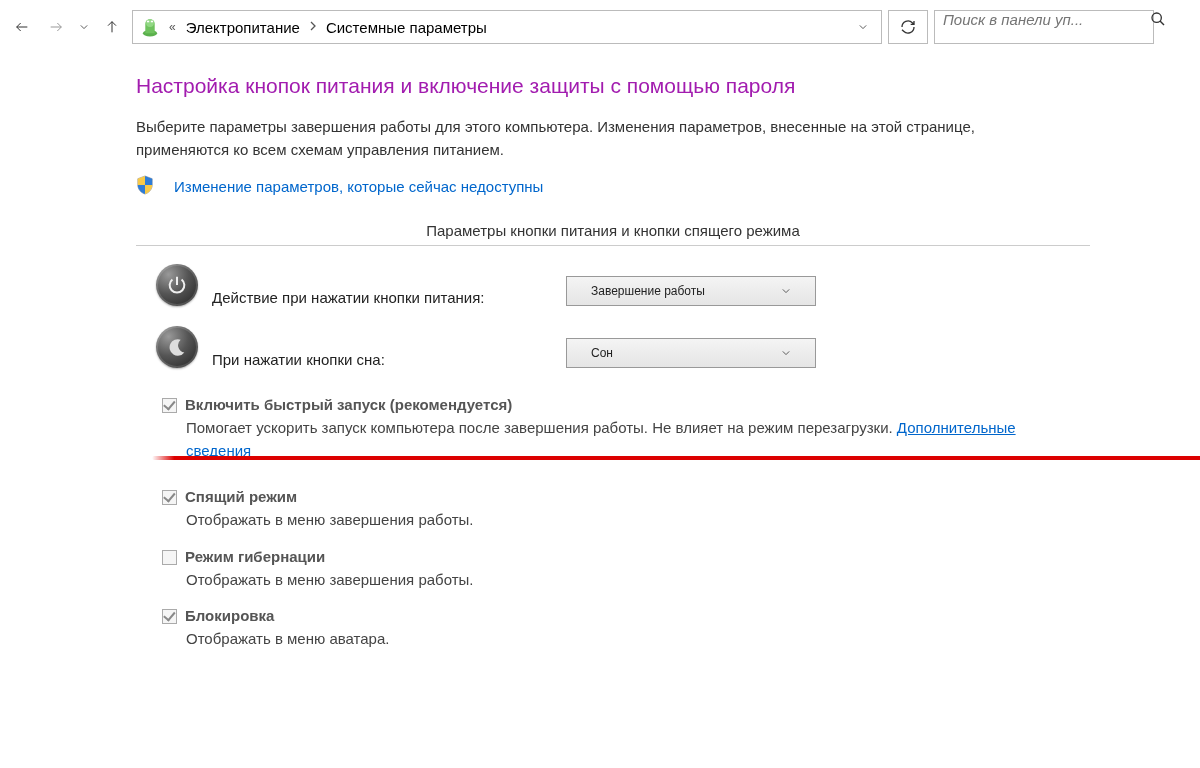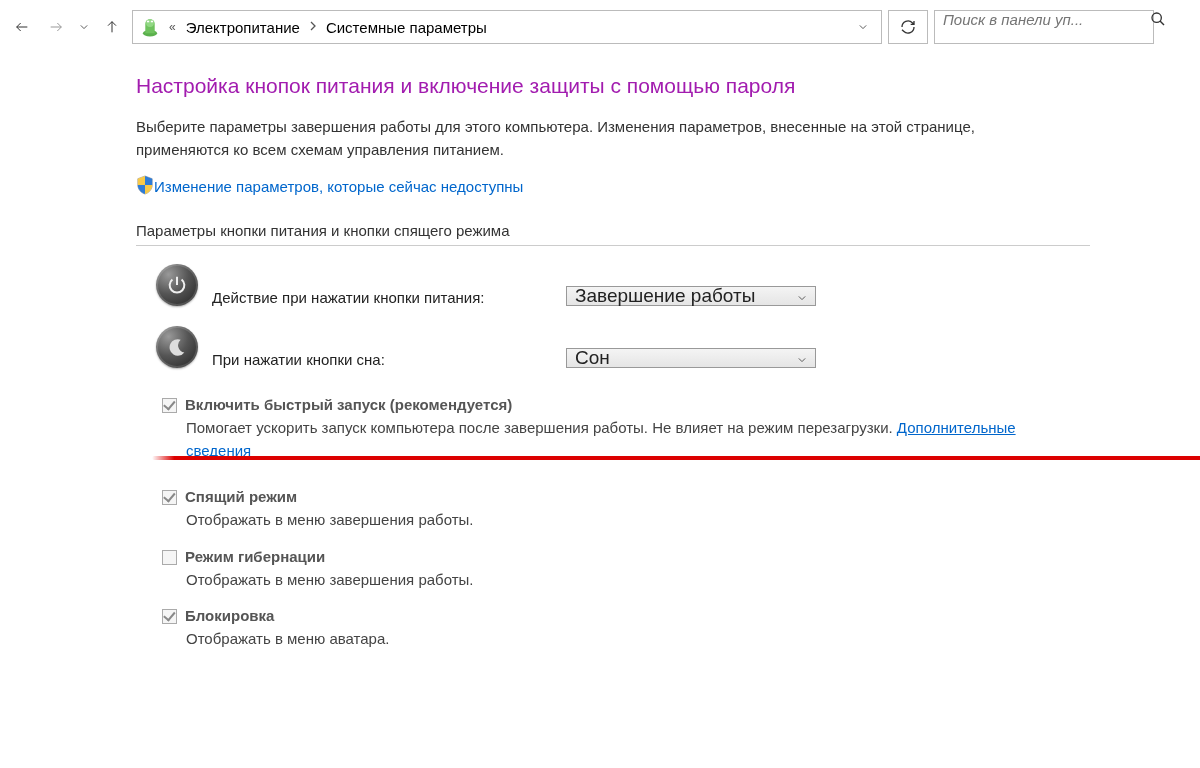--- a/index.html
+++ b/index.html
@@ -21,33 +21,33 @@
     .refresh-btn svg { width: 16px; height: 16px; }
     .search-box { flex: 1; max-width: 220px; height: 34px; border: 1px solid #bbb; display: flex; align-items: flex-start; padding: 0 8px; gap: 6px; }
     .search-input { flex: 1; border: none; outline: none; font-style: italic; color: #888; font-size: 15px; }
     .search-icon { width: 16px; height: 16px; }
     
     
     .content { padding: 20px 130px 20px 136px; }
     .page-title { color: #a21caf; font-size: 21px; font-weight: 400; margin-bottom: 18px; }
     .intro-text { color: #333; line-height: 1.5; margin-bottom: 14px; font-size: 15px; }
     
-    .admin-link-row { display: flex; align-items: center; gap: 0; margin-bottom: 20px; }
+    .admin-link-row { display: flex; align-items: center; gap: 20px; margin-bottom: 20px; }
     .shield-icon { width: 18px; height: 20px; }
     .admin-link { color: #0066cc; cursor: pointer; font-size: 15px; }
     
-    .section-head { color: #333; font-size: 15px; border-bottom: 1px solid #ccc; padding: 4px 0 6px 0; margin-bottom: 18px; }
+    .section-head { color: #333; font-size: 15px; border-bottom: 1px solid #ccc; padding: 4px 0 6px 0; margin-bottom: 18px; text-align: center; }
     .section-head.wide { margin-right: -20px; }
     
     .power-row { display: flex; align-items: flex-end; gap: 14px; margin-bottom: 20px; padding-left: 20px; }
     .round-icon { width: 42px; height: 42px; border-radius: 50%; background: radial-gradient(circle at 30% 25%, #999 0%, #555 45%, #333 80%); display: flex; align-items: center; justify-content: center; position: relative; box-shadow: inset 0 0 0 2px rgba(255,255,255,.15), 0 1px 2px rgba(0,0,0,.3); }
     .power-glyph svg { width: 22px; height: 22px; }
     .sleep-glyph svg { width: 22px; height: 22px; }
     .power-label { flex-basis: 340px; font-size: 15px; }
-    .combo { width: 250px; height: 20px; border: 1px solid #999; background: linear-gradient(#f4f4f4,#e5e5e5); display: flex; align-items: center; padding: 0 8px; justify-content: space-between; cursor: pointer; font-size: 19px; }
+    .combo { width: 250px; height: 30px; border: 1px solid #999; background: linear-gradient(#f4f4f4,#e5e5e5); display: flex; align-items: center; padding: 0 24px; justify-content: space-between; cursor: pointer; font-size: 12px; }
     .combo-caret { color: #555; }
     
     .shutdown-section { margin-top: 28px; }
     .shutdown-list { padding-left: 26px; }
     .sd-item { margin-bottom: 16px; position: relative; }
     .sd-head { display: flex; align-items: flex-start; gap: 8px; }
     .checkbox { width: 15px; height: 15px; border: 1px solid #aaa; background: #f5f5f5; display: flex; align-items: center; justify-content: center; margin-top: 2px; flex-shrink: 0; }
     .checkbox.checked::after { content: ""; width: 9px; height: 5px; border-left: 2px solid #888; border-bottom: 2px solid #888; transform: rotate(-50deg) translate(1px,-1px); }
     .sd-label { font-weight: 600; color: #555; }
     .sd-desc { color: #444; margin-left: 24px; margin-top: 4px; line-height: 1.5; }

